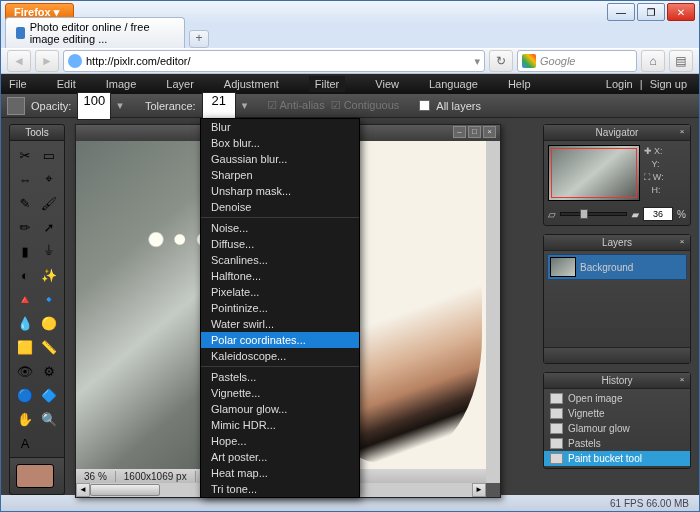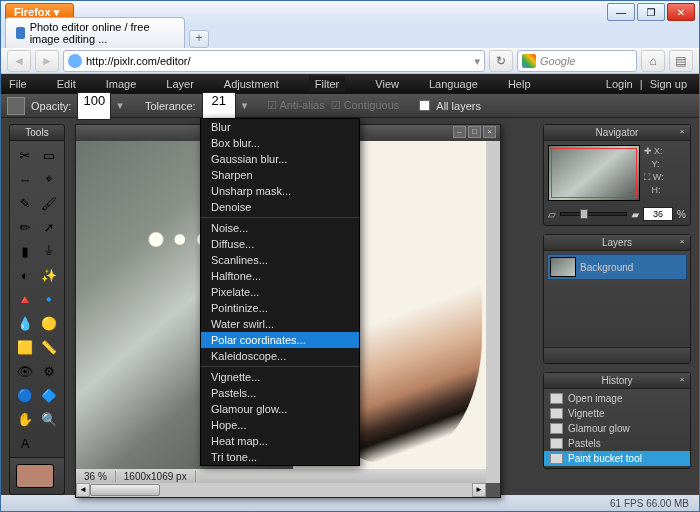--- a/index.html
+++ b/index.html
@@ -317,24 +317,26 @@
         <div class="ditem">Noise...</div>
         <div class="ditem">Diffuse...</div>
         <div class="ditem">Scanlines...</div>
         <div class="ditem">Halftone...</div>
         <div class="ditem">Pixelate...</div>
         <div class="ditem">Pointinize...</div>
         <div class="ditem">Water swirl...</div>
         <div class="ditem hl">Polar coordinates...</div>
         <div class="ditem">Kaleidoscope...</div>
         <div class="dsep"></div>
+        <div class="ditem">Pastels...</div>
         <div class="ditem">Vignette...</div>
-        <div class="ditem">Pastels...</div>
         <div class="ditem">Glamour glow...</div>
+        <div class="ditem">Mimic HDR...</div>
         <div class="ditem">Hope...</div>
+        <div class="ditem">Art poster...</div>
         <div class="ditem">Heat map...</div>
         <div class="ditem">Tri tone...</div>
       </div>
 
   </div>
 
   <div class="statusbar">
     <span>61 FPS 66.00 MB</span>
   </div>
 

